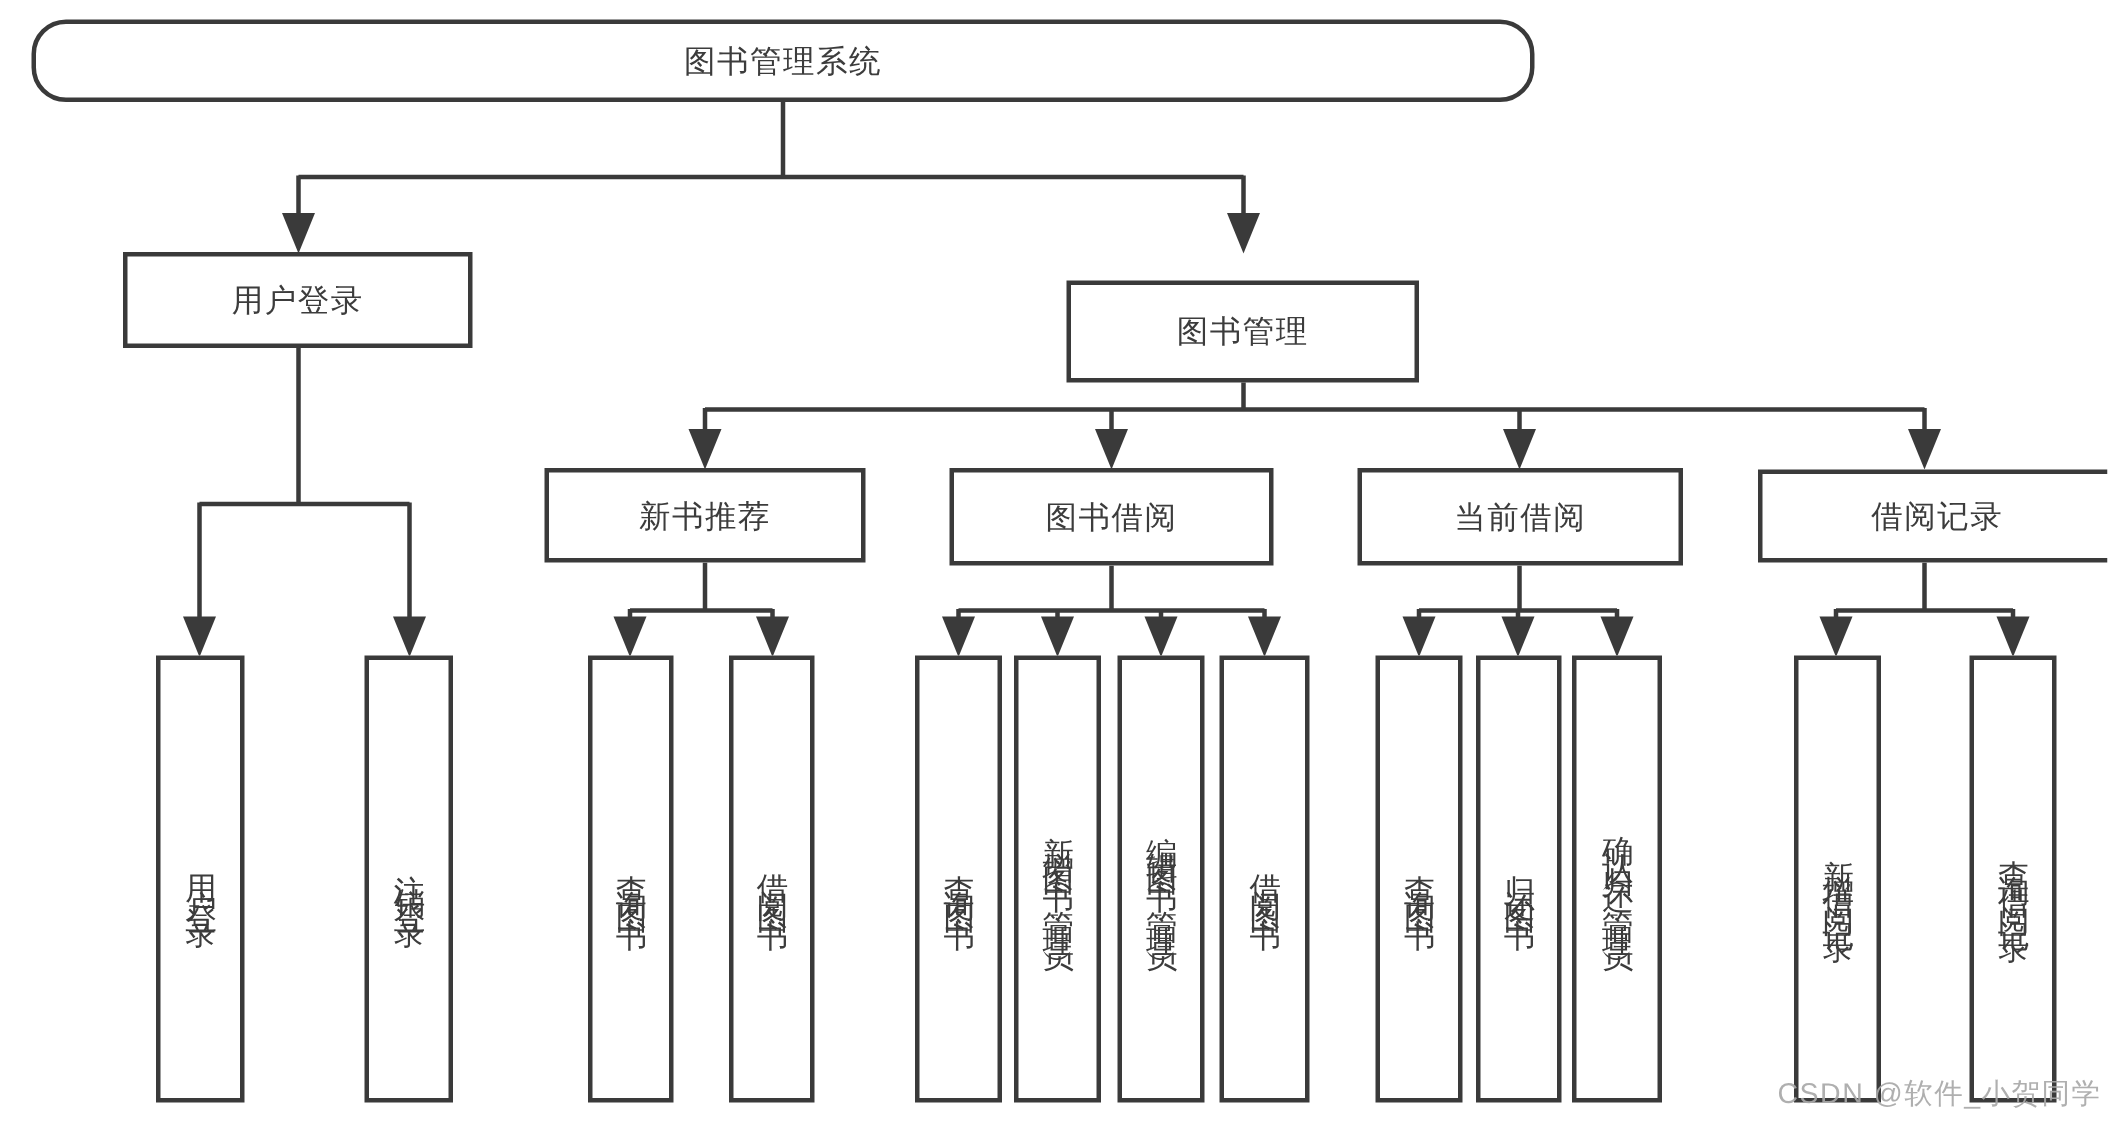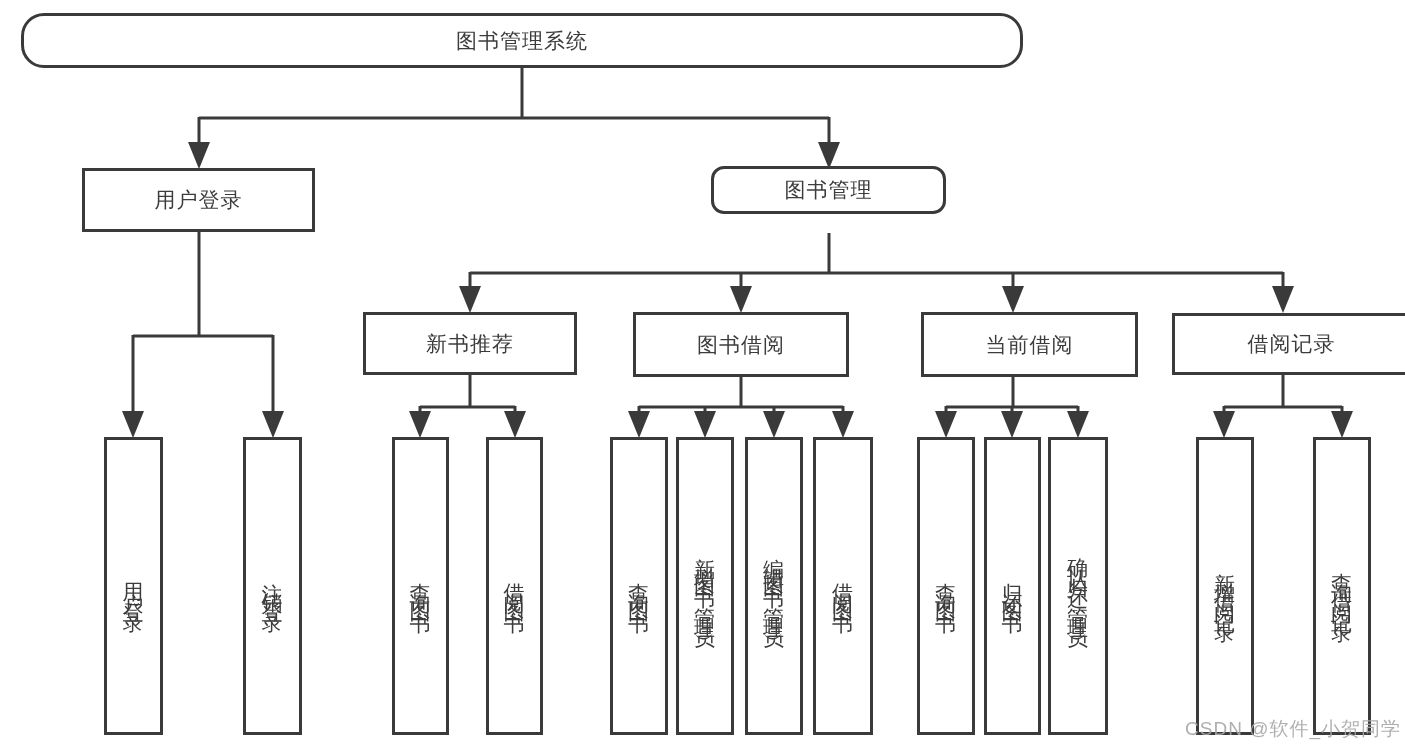--- a/index.html
+++ b/index.html
@@ -114,31 +114,31 @@
     </g>
   </svg>
 
   <div class="node" style="left:21px; top:13px; width:1002px; height:55px;border-radius:23px;">
     <span>图书管理系统</span>
   </div>
 
   <div class="node" style="left:82px; top:168px; width:233px; height:64px;">
     <span>用户登录</span>
   </div>
-  <div class="node" style="left:711px; top:166px; width:235px; height:48px;border-radius:13px;">
+  <div class="node" style="left:711px; top:187px; width:235px; height:68px;">
     <span>图书管理</span>
   </div>
 
   <div class="node" style="left:633px; top:312px; width:216px; height:65px;">
     <span>图书借阅</span>
   </div>
   <div class="node" style="left:363px; top:312px; width:214px; height:63px;">
     <span>新书推荐</span>
   </div>
-  <div class="node" style="left:905px; top:312px; width:217px; height:65px;margin-left:16px;">
+  <div class="node" style="left:905px; top:312px; width:217px; height:65px;">
     <span>当前借阅</span>
   </div>
   <div class="node" style="left:1172px; top:313px; width:239px; height:62px;">
     <span>借阅记录</span>
   </div>
 
   <div class="vnode" style="left:104px; width:59px;">
     <span class="vtext">用户登录</span>
   </div>
   <div class="vnode" style="left:243px; width:59px;">

